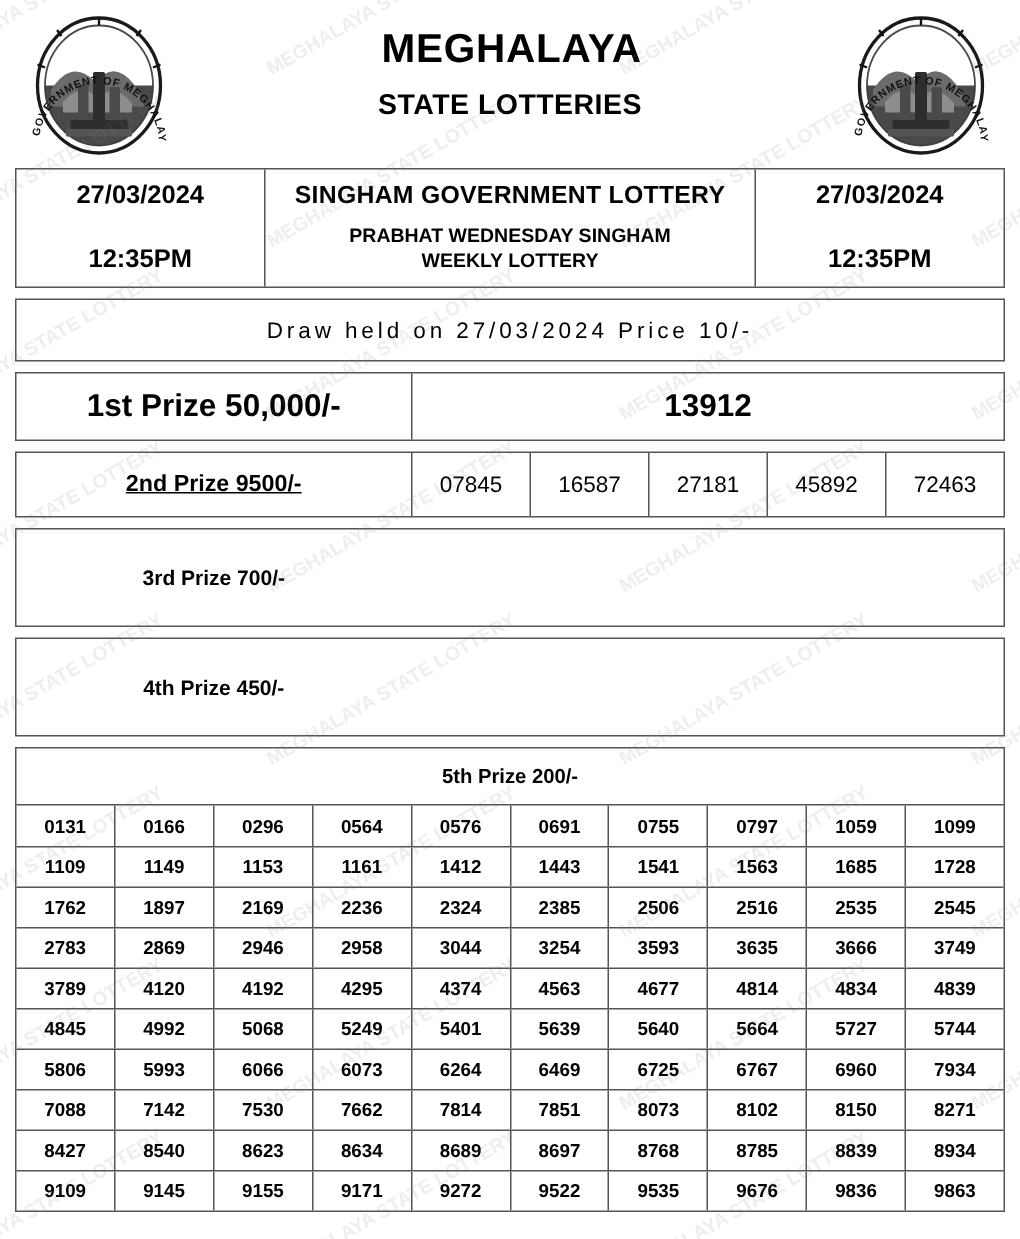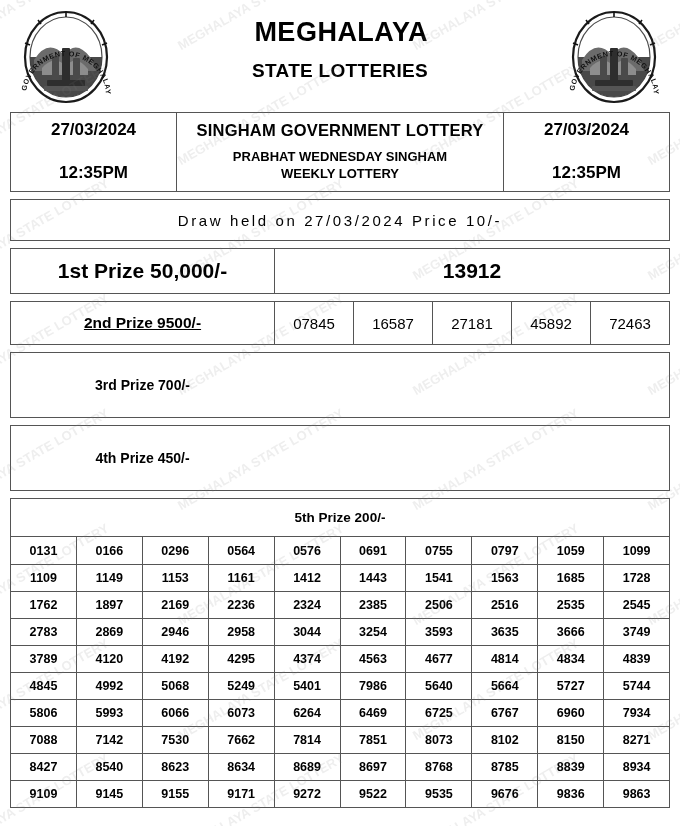--- a/index.html
+++ b/index.html
@@ -317,21 +317,21 @@
           <div class="grid-cell">4814</div>
           <div class="grid-cell">4834</div>
           <div class="grid-cell">4839</div>
         </div>
         <div class="grid-row">
           <div class="grid-cell">4845</div>
           <div class="grid-cell">4992</div>
           <div class="grid-cell">5068</div>
           <div class="grid-cell">5249</div>
           <div class="grid-cell">5401</div>
-          <div class="grid-cell">7986</div>
+          <div class="grid-cell">5639</div>
           <div class="grid-cell">5640</div>
           <div class="grid-cell">5664</div>
           <div class="grid-cell">5727</div>
           <div class="grid-cell">5744</div>
         </div>
         <div class="grid-row">
           <div class="grid-cell">5806</div>
           <div class="grid-cell">5993</div>
           <div class="grid-cell">6066</div>
           <div class="grid-cell">6073</div>

